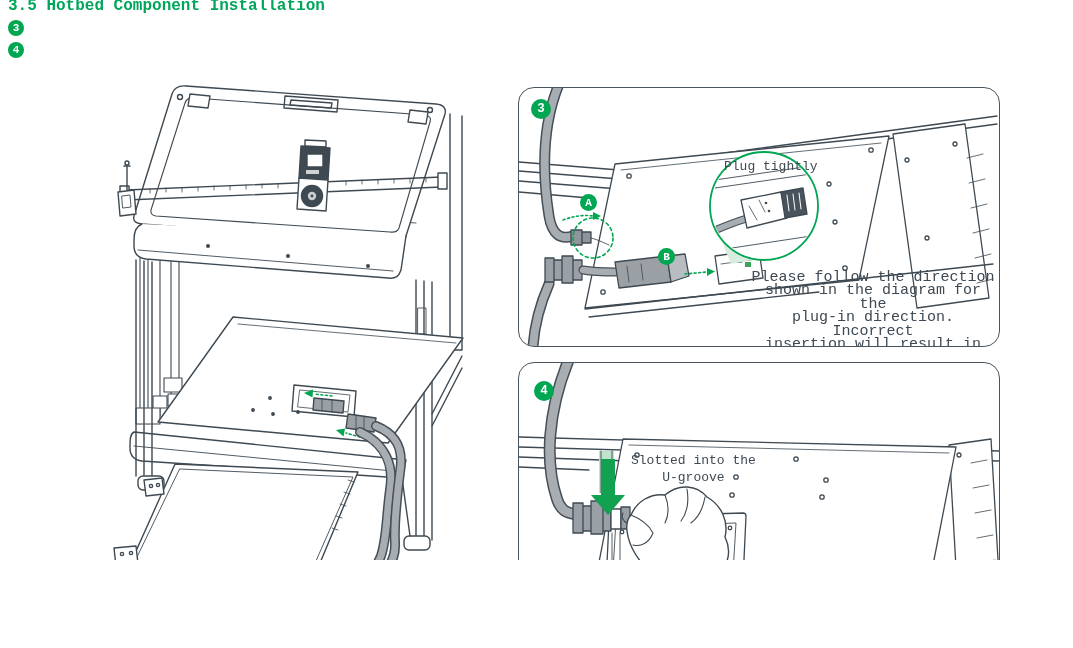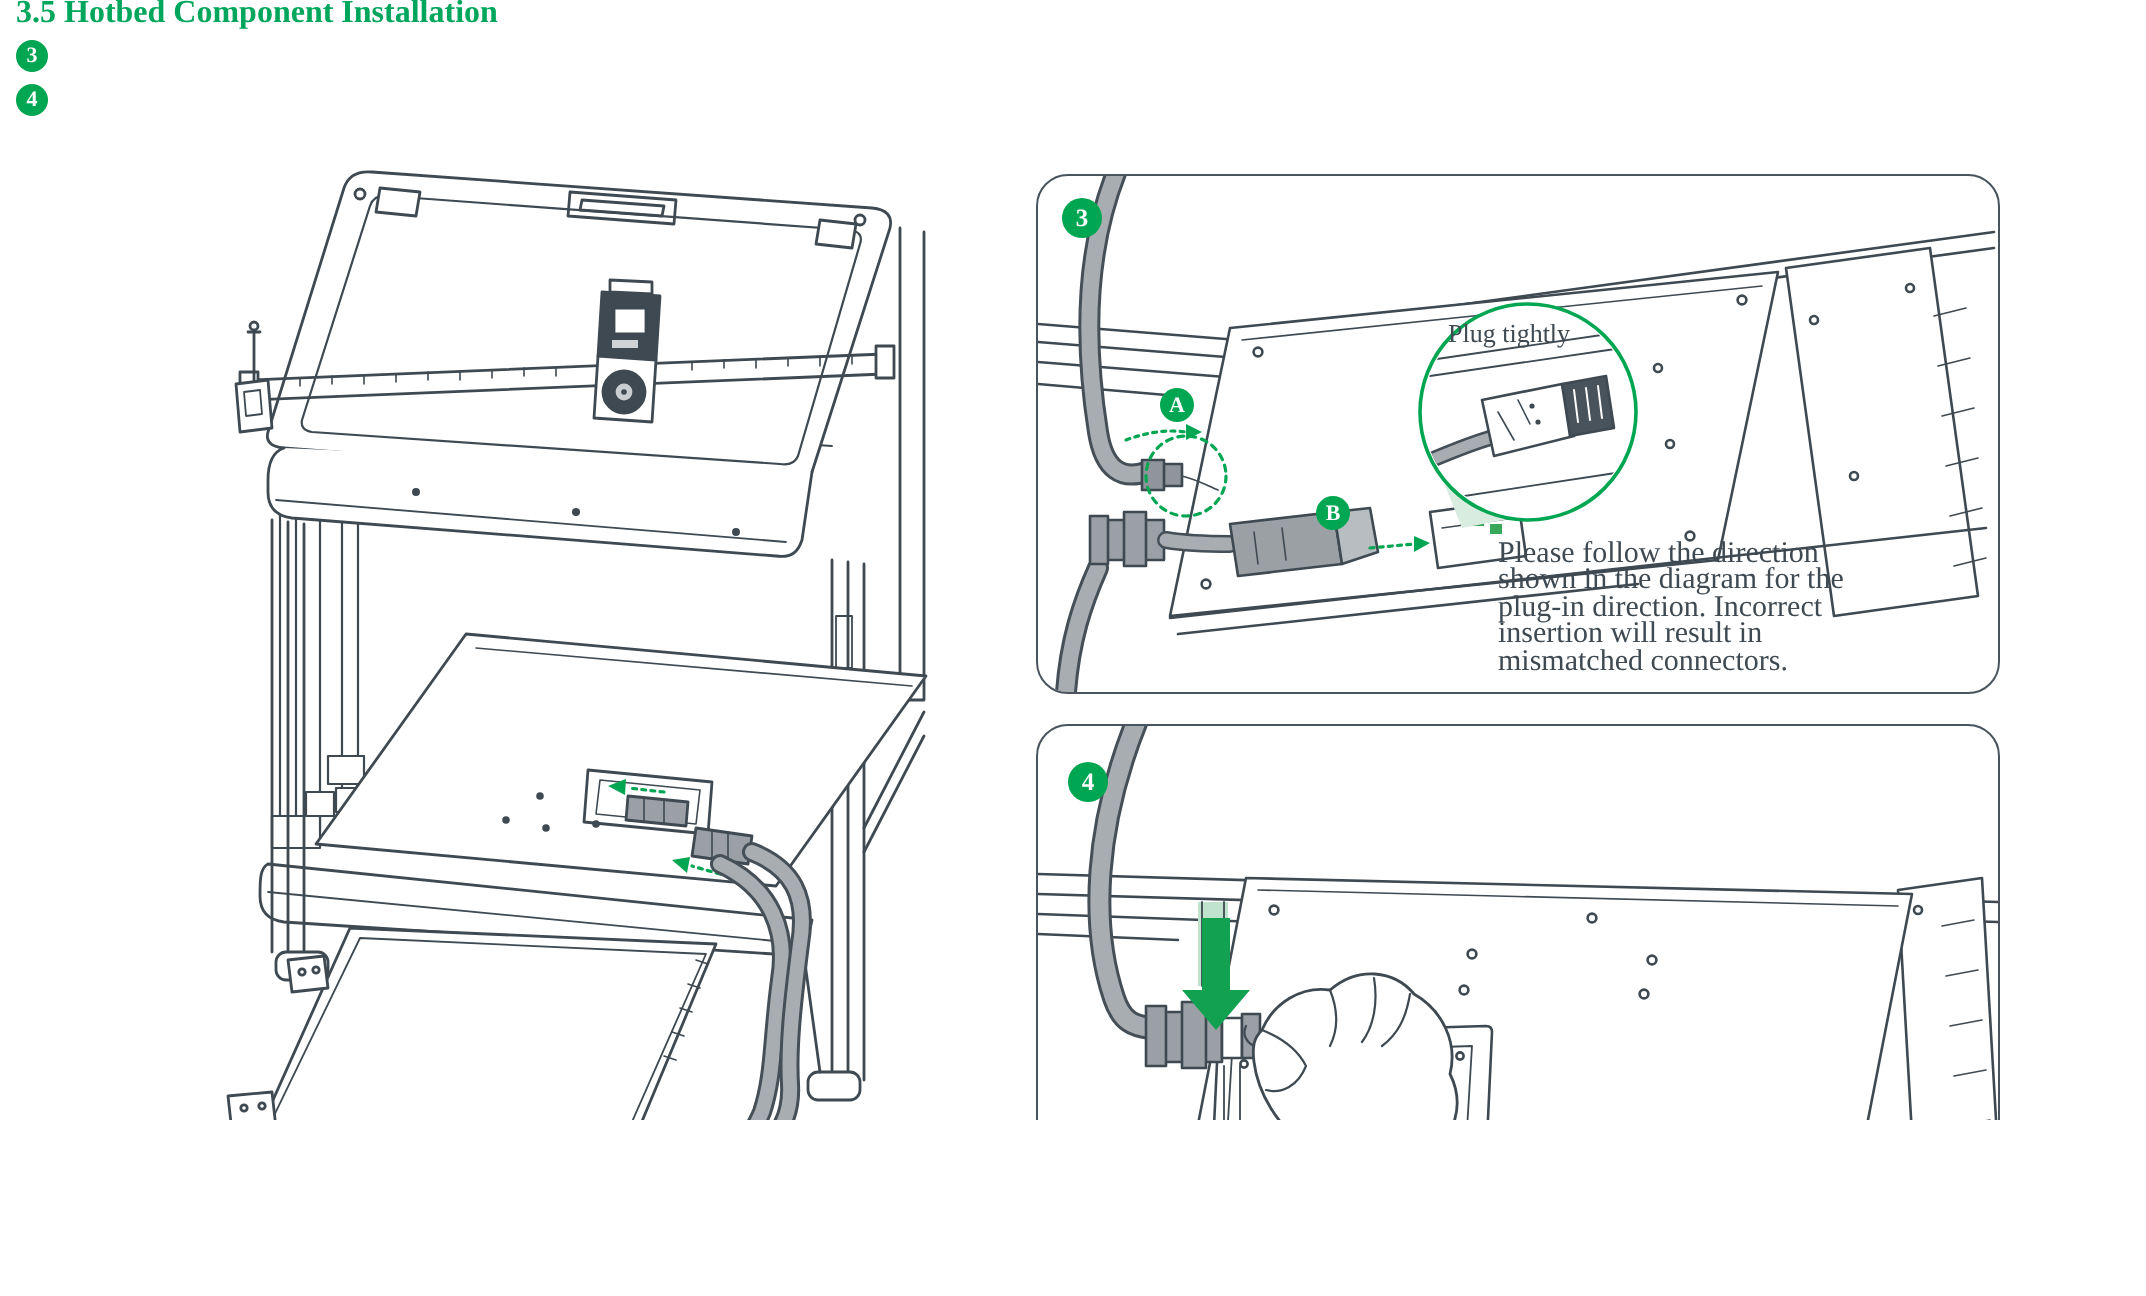--- a/index.html
+++ b/index.html
@@ -1,17 +1,17 @@
 <!DOCTYPE html>
 <html><head>
 <meta charset="utf-8">
 <style>
   html,body{margin:0;padding:0;background:#ffffff;}
   .page{position:relative;width:1073px;height:560px;background:#fff;overflow:hidden;
-        font-family:Liberation Serif, serif;color:#3B4754;}
+        font-family:Liberation Mono, monospace;color:#3B4754;text-align:center;}
   .doc-title{position:absolute;left:8px;top:-14px;font-size:16px;font-weight:bold;
         color:#00A65B;white-space:nowrap;line-height:19px;}
   .step-row{position:absolute;left:8px;display:flex;align-items:flex-start;gap:7px;
         font-size:13.5px;line-height:17px;color:#3B4754;}
   .gbadge{background:#00A651;color:#fff;border-radius:50%;display:flex;align-items:center;
         justify-content:center;font-weight:bold;flex:0 0 auto;}
   .badge16{width:16px;height:16px;font-size:11px;}
   .badge20{width:20px;height:20px;font-size:12.5px;}
   .badge17{width:17px;height:17px;font-size:11px;}
   .panel{position:absolute;left:518px;width:480px;border:1.6px solid #4A545E;
@@ -310,15 +310,17 @@
           <polygon points="72,132 106,132 89,152"></polygon>
         </g>
 
         <g>
           <path fill="#fff" stroke-width="1.4" d="M112,152 C118,138 132,130 146,132 C160,120 178,122 188,134 C202,142 210,158 206,174 C214,190 208,208 192,216 C172,224 148,222 134,210 C120,200 110,184 108,168 C107,160 108,156 112,152 Z"></path>
           <path stroke-width="1.1" d="M146,132 C150,142 150,152 146,160 M168,126 C170,138 168,150 162,158 M186,134 C184,146 180,154 172,160 M112,152 C122,156 130,162 134,170 C130,180 122,184 114,182 M108,160 C104,158 102,154 104,150"></path>
         </g>
       </g>
     </svg>
     <div class="gbadge badge20 pl" style="left:15px;top:18px;color:#fff;">4</div>
+    <div class="pl callout" style="left:112px;top:90px;">Slotted into the
+U-groove</div>
   </div>
 
 </div>
 
 </body></html>

